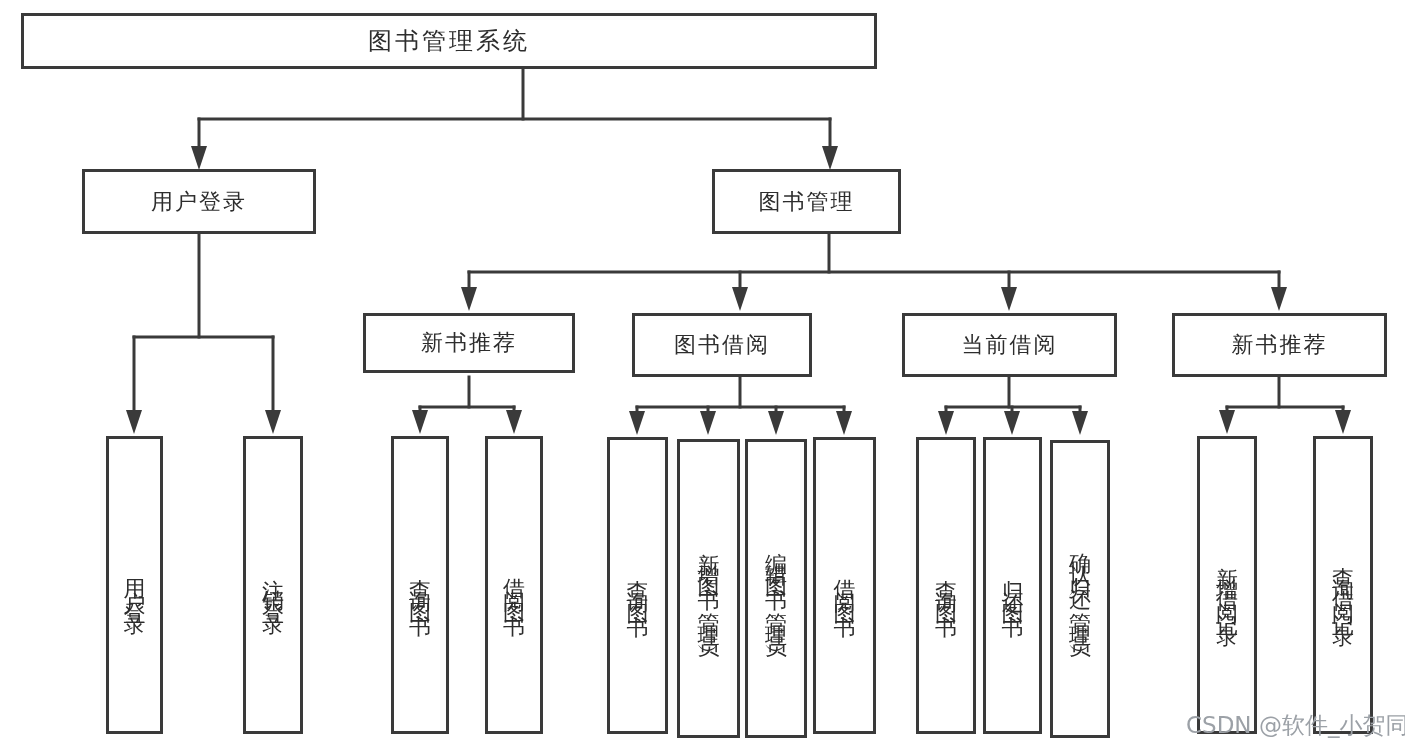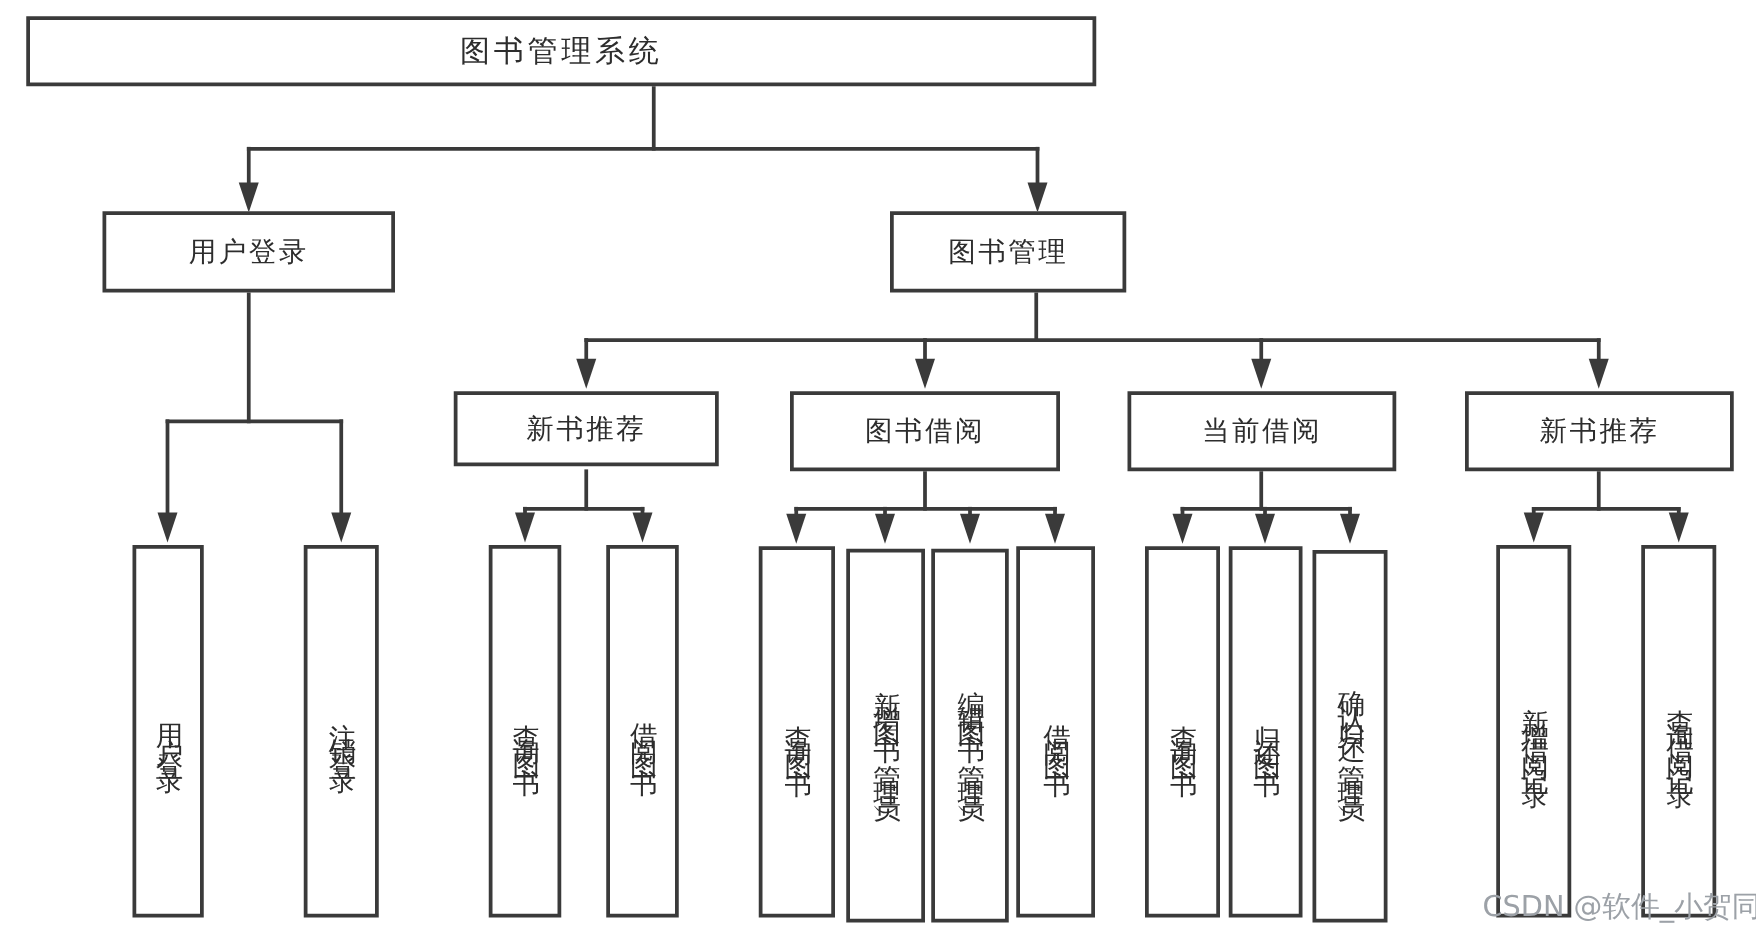--- a/index.html
+++ b/index.html
@@ -123,21 +123,21 @@
   <div class="node h" style="left:82px;top:169px;width:234px;height:65px;">
     <span>用户登录</span>
   </div>
   <div class="node h" style="left:712px;top:169px;width:189px;height:65px;">
     <span>图书管理</span>
   </div>
 
   <div class="node h" style="left:363px;top:313px;width:212px;height:60px;">
     <span>新书推荐</span>
   </div>
-  <div class="node h" style="left:632px;top:313px;width:216px;height:64px;">
+  <div class="node h" style="left:632px;top:313px;width:180px;height:64px;">
     <span>图书借阅</span>
   </div>
   <div class="node h" style="left:902px;top:313px;width:215px;height:64px;text-align:center;">
     <span>当前借阅</span>
   </div>
   <div class="node h" style="left:1172px;top:313px;width:215px;height:64px;">
     <span>新书推荐</span>
   </div>
 
   <div class="node v" style="left:106px;top:436px;width:57px;height:298px;">

